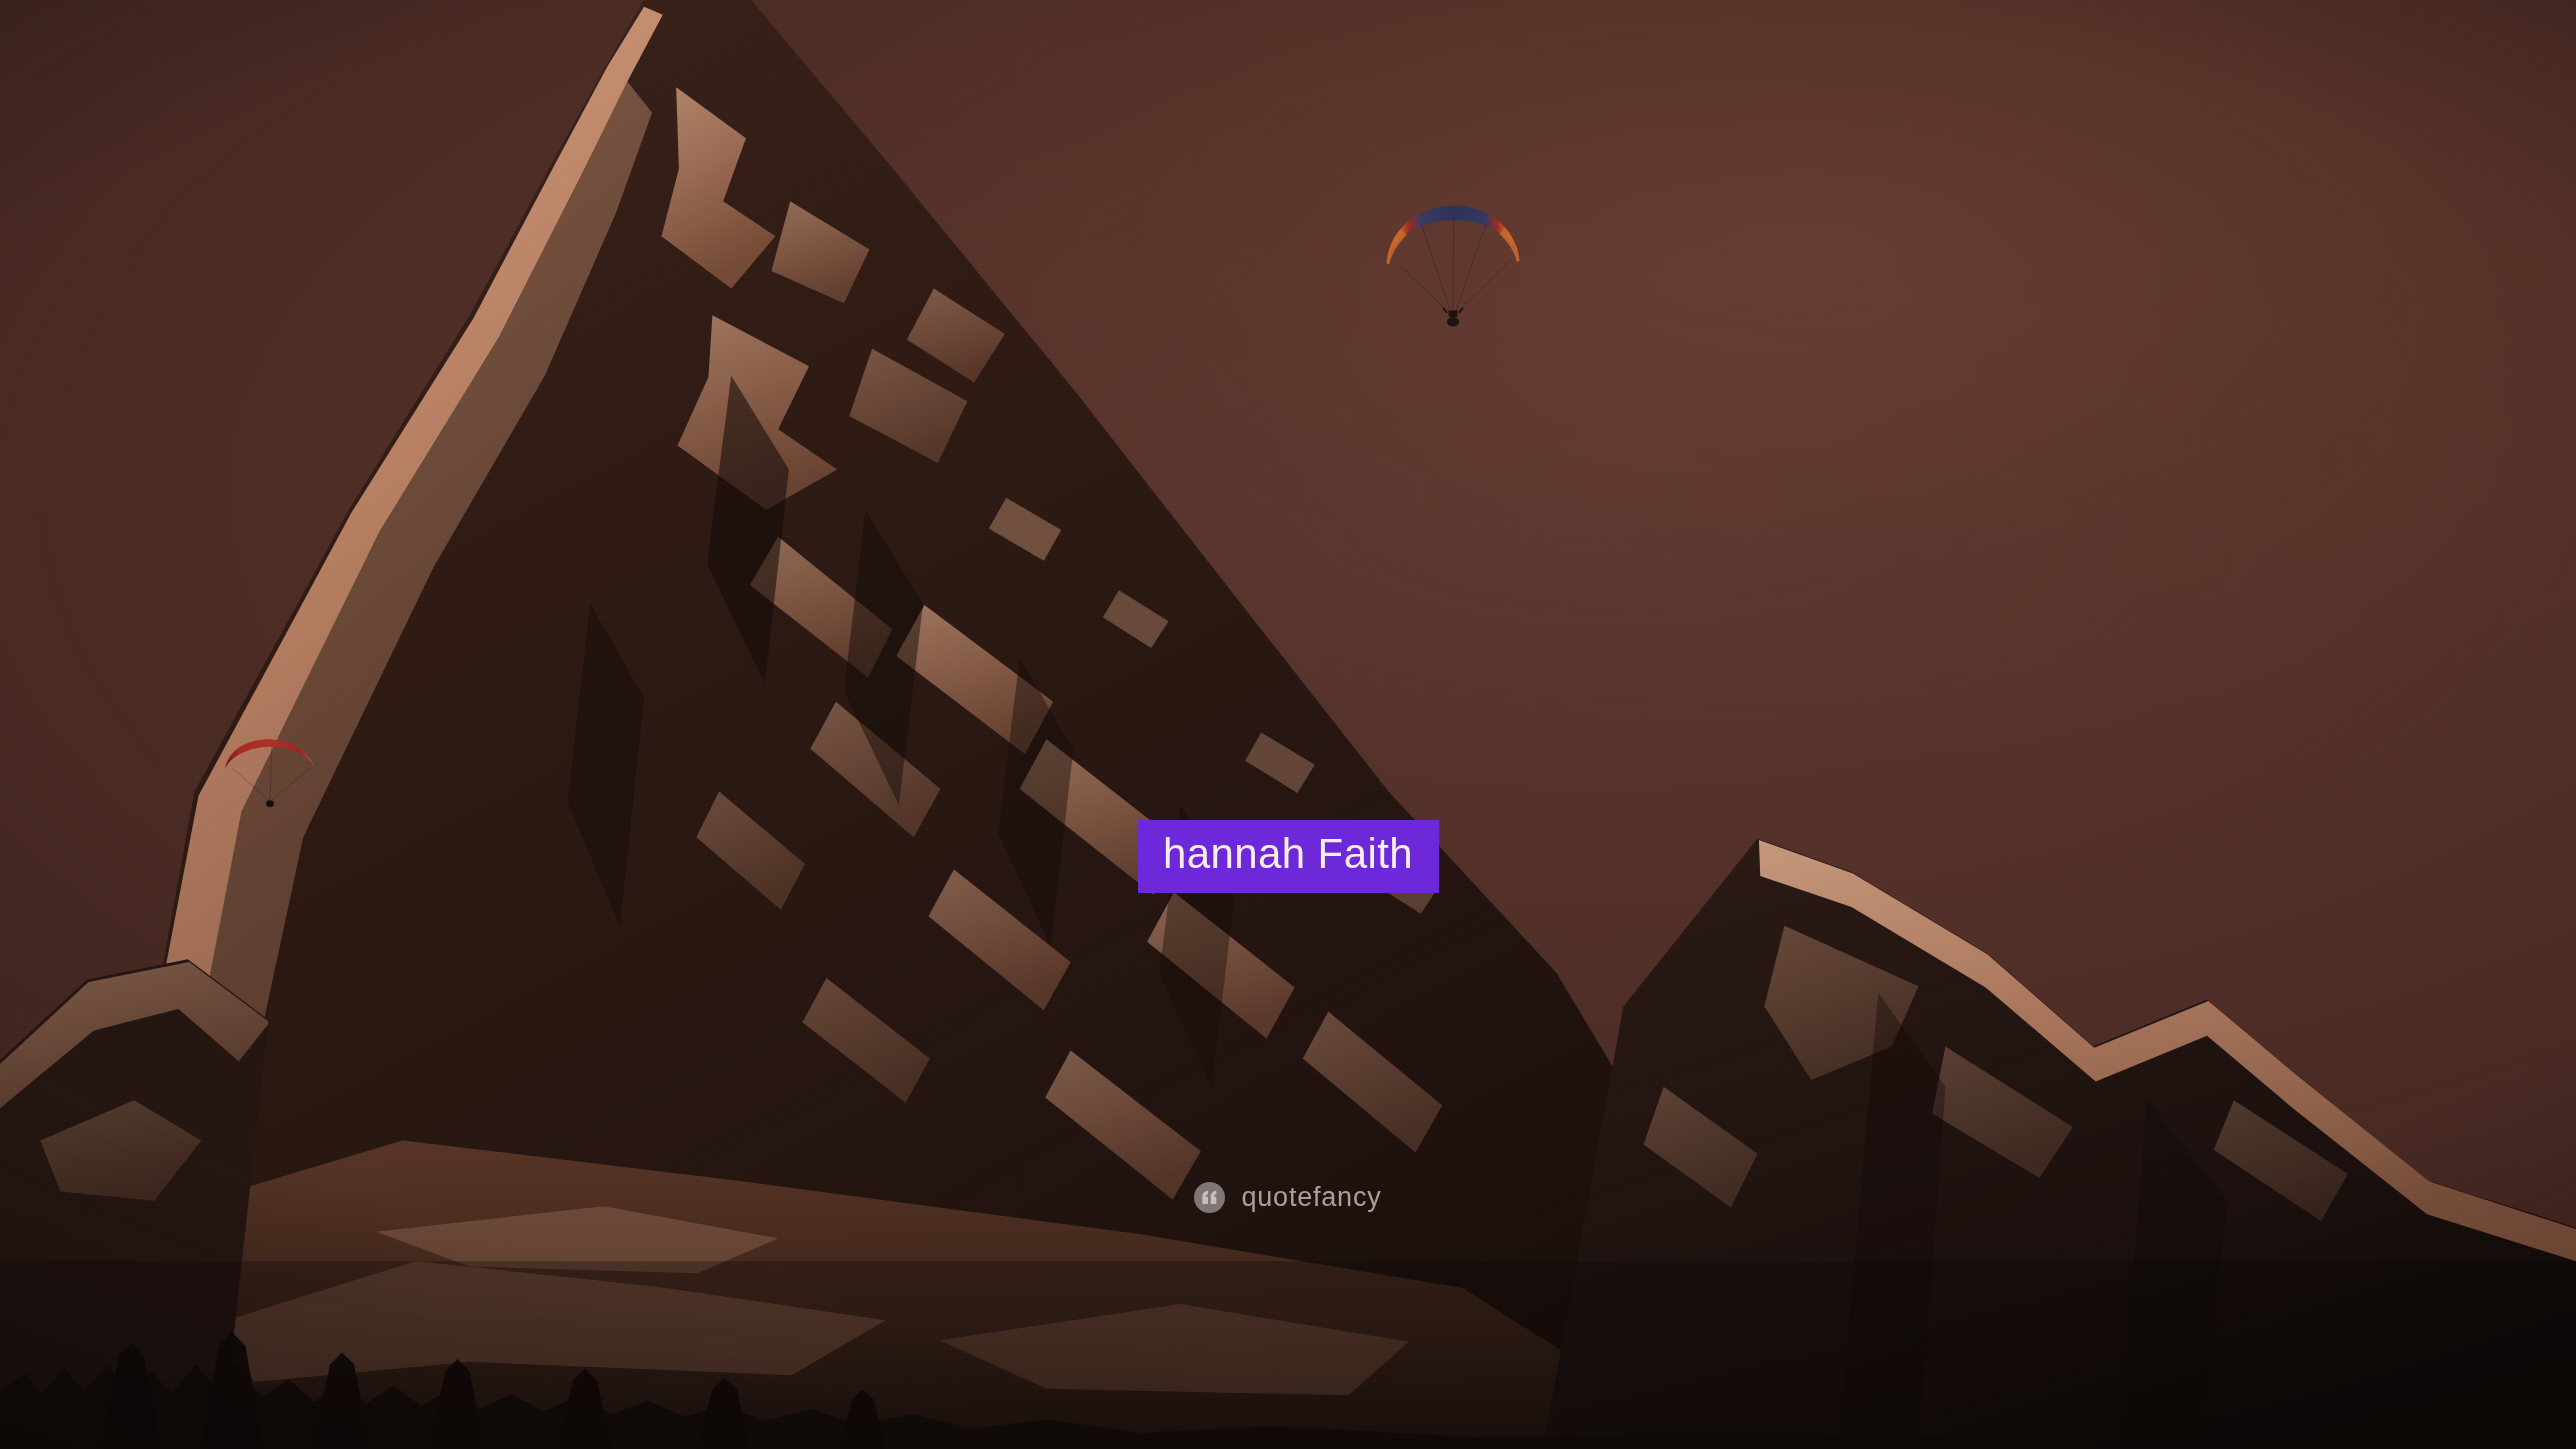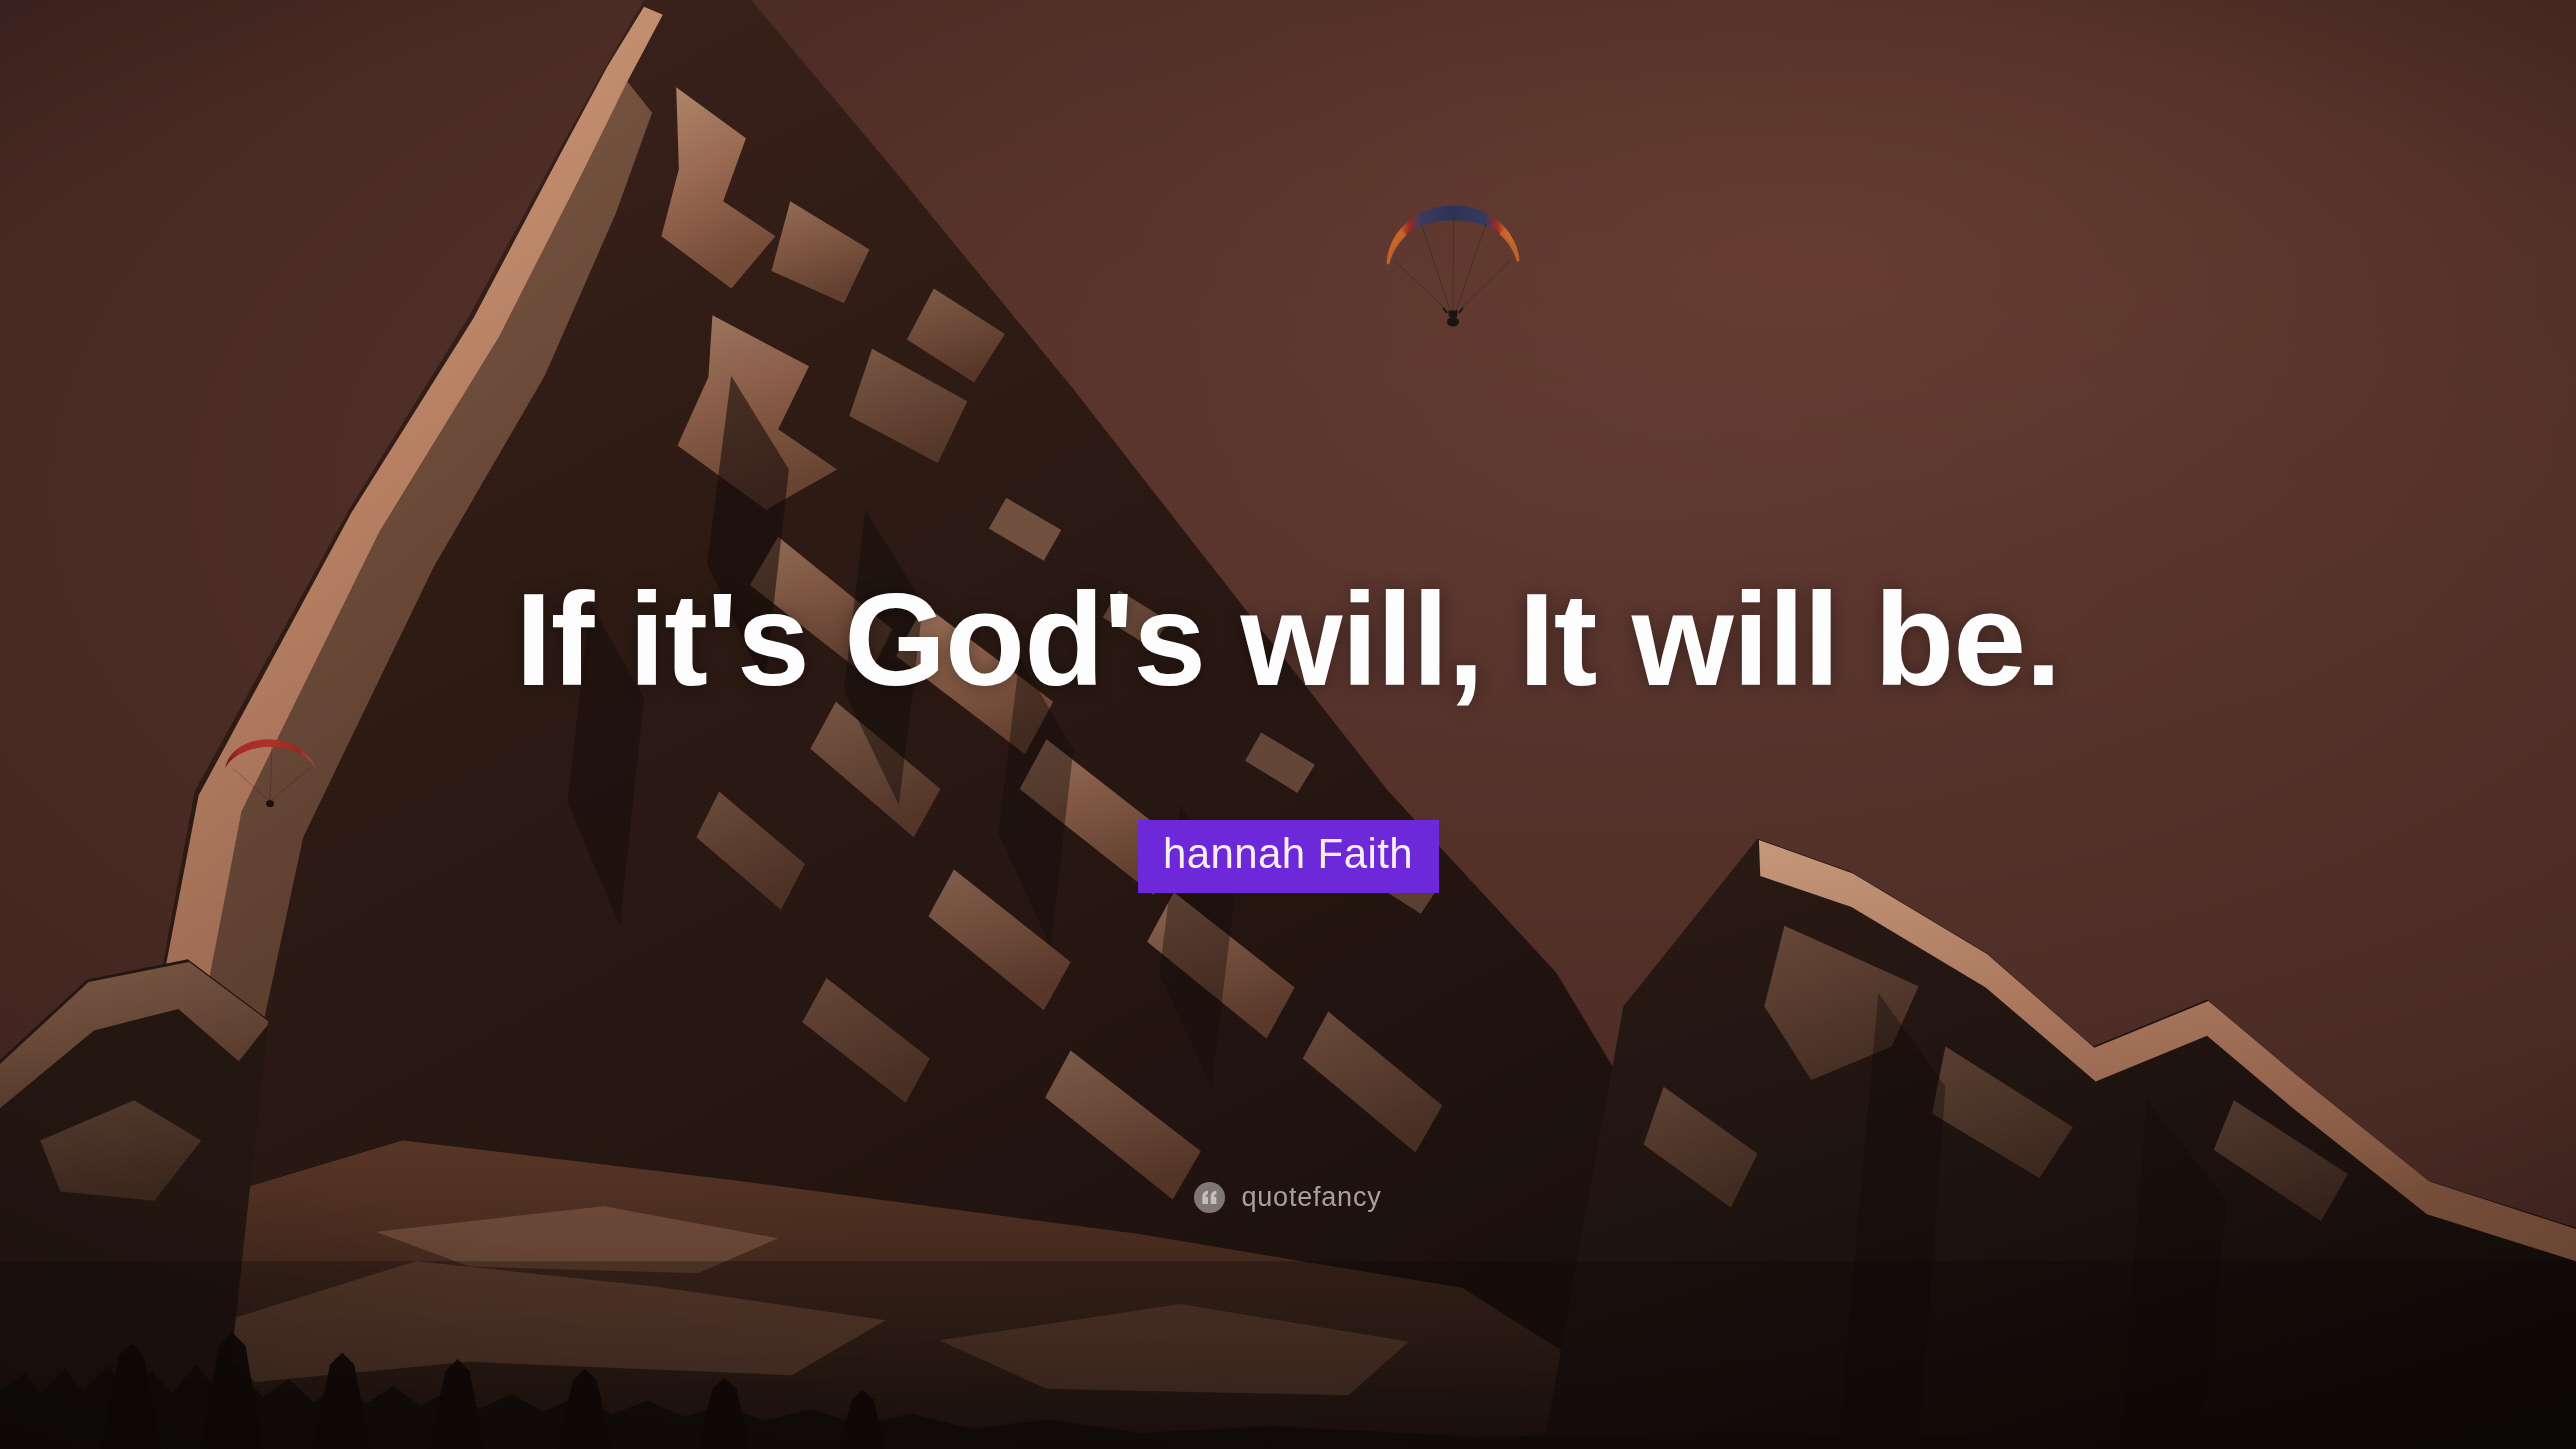--- a/index.html
+++ b/index.html
@@ -315,21 +315,20 @@
         <line x1="88" y1="28" x2="85" y2="112"></line>
         <line x1="146" y1="62" x2="86" y2="112"></line>
       </g>
       <ellipse cx="85" cy="116" rx="6" ry="5" fill="#19100d"></ellipse>
     </svg>
   </div>
 
   <div class="sky-vig"></div>
   <div class="grain"></div>
 
-  <div class="quote">If it's God's will, It will be.</div>
 
   <div class="author-row">
     <span class="author">hannah Faith</span>
   </div>
 
   <div class="watermark">
     <span class="wm-badge">
       <svg width="17.4" height="14.8" viewBox="0 0 26 22" aria-hidden="true">
         <path d="M2 21 L2 10 C2 4.5 5.5 1 10.5 1 L10.5 6.2 C8 6.2 7 7.6 7 10 L10.5 10 L10.5 21 Z" fill="#f2f0ef"></path>
         <path d="M14.5 21 L14.5 10 C14.5 4.5 18 1 23 1 L23 6.2 C20.5 6.2 19.5 7.6 19.5 10 L23 10 L23 21 Z" fill="#f2f0ef"></path>

